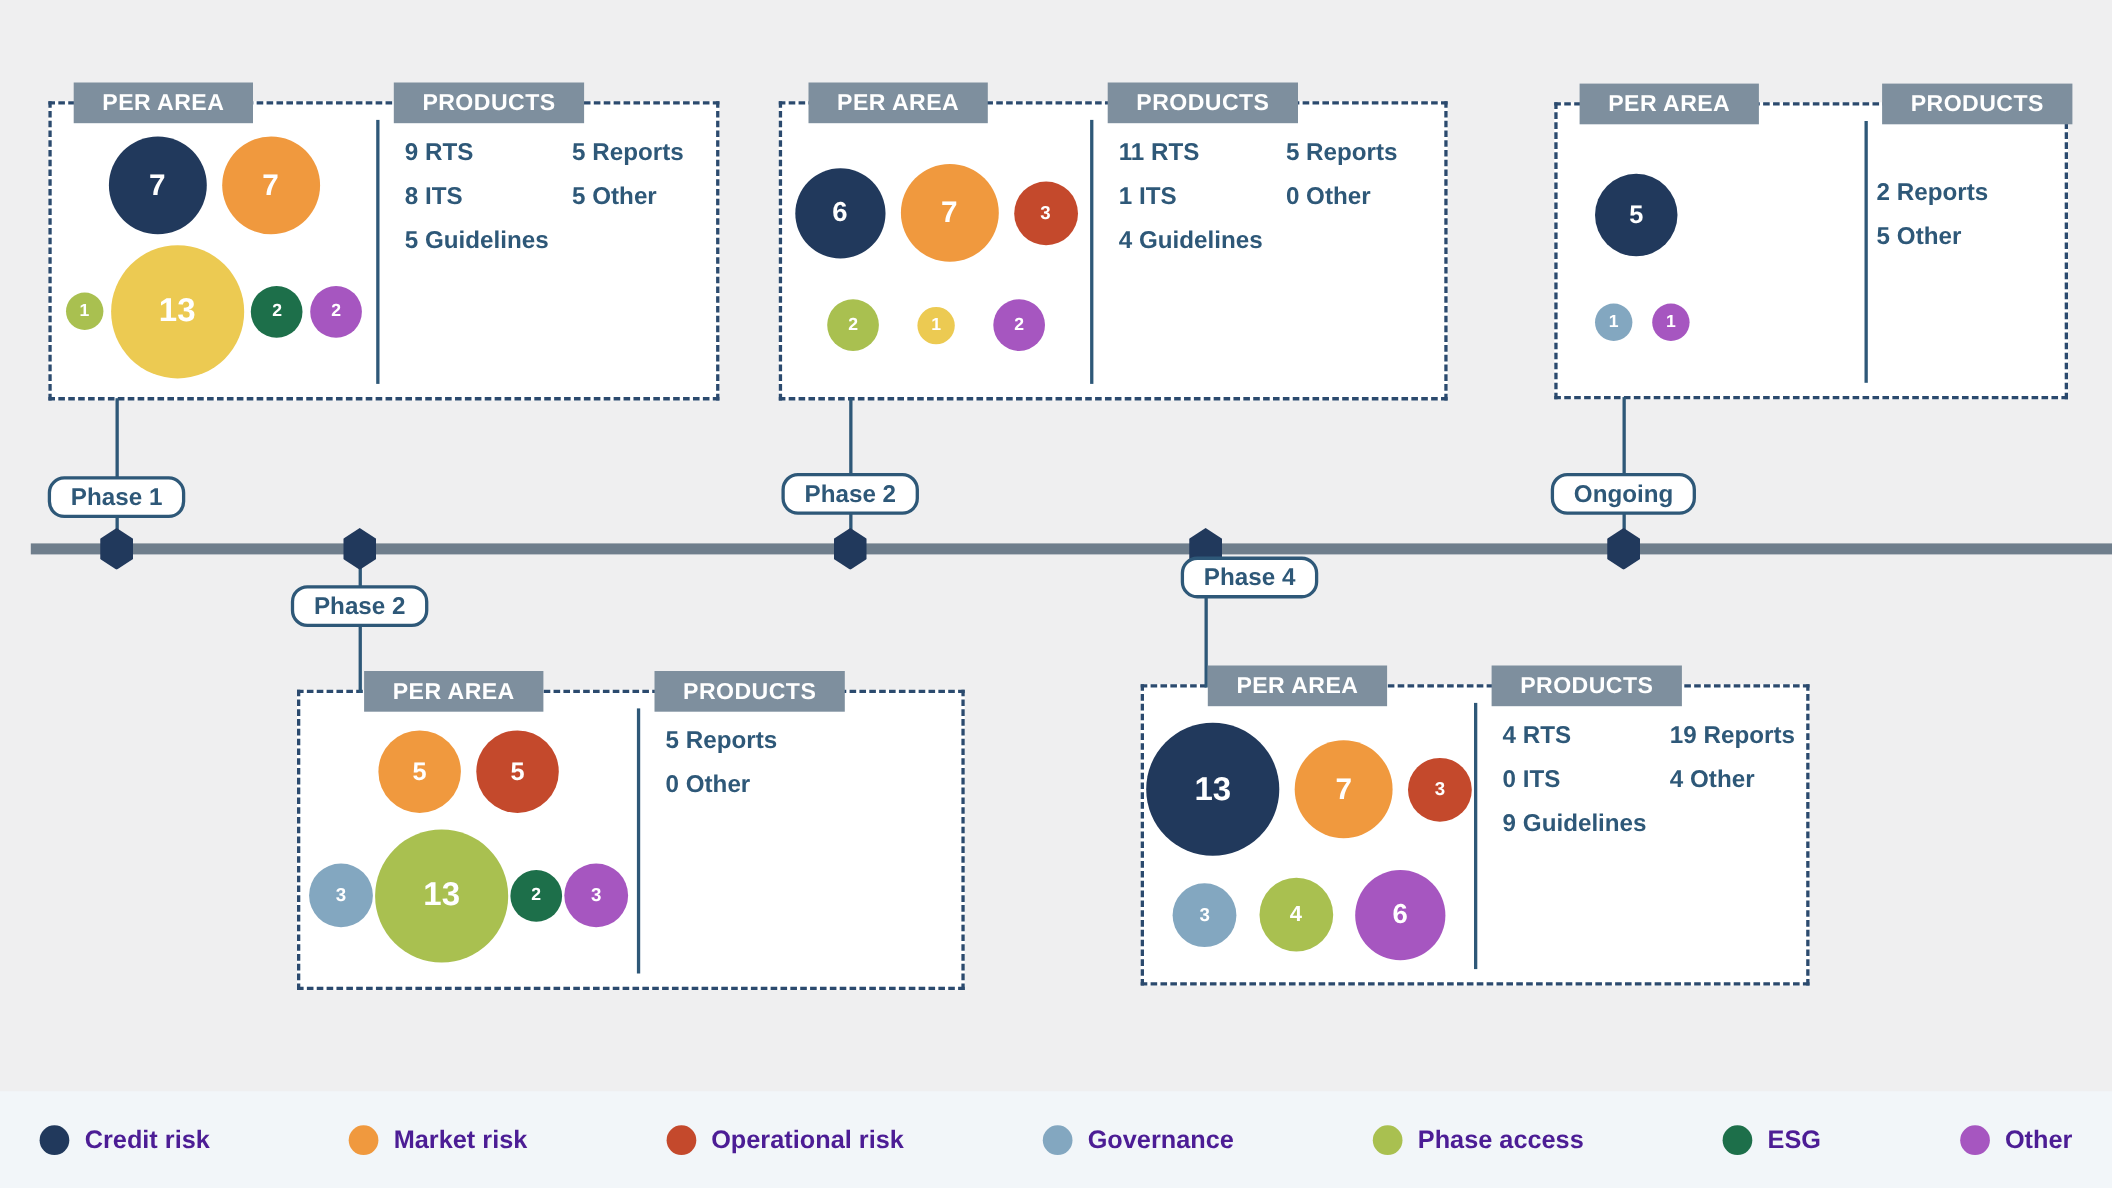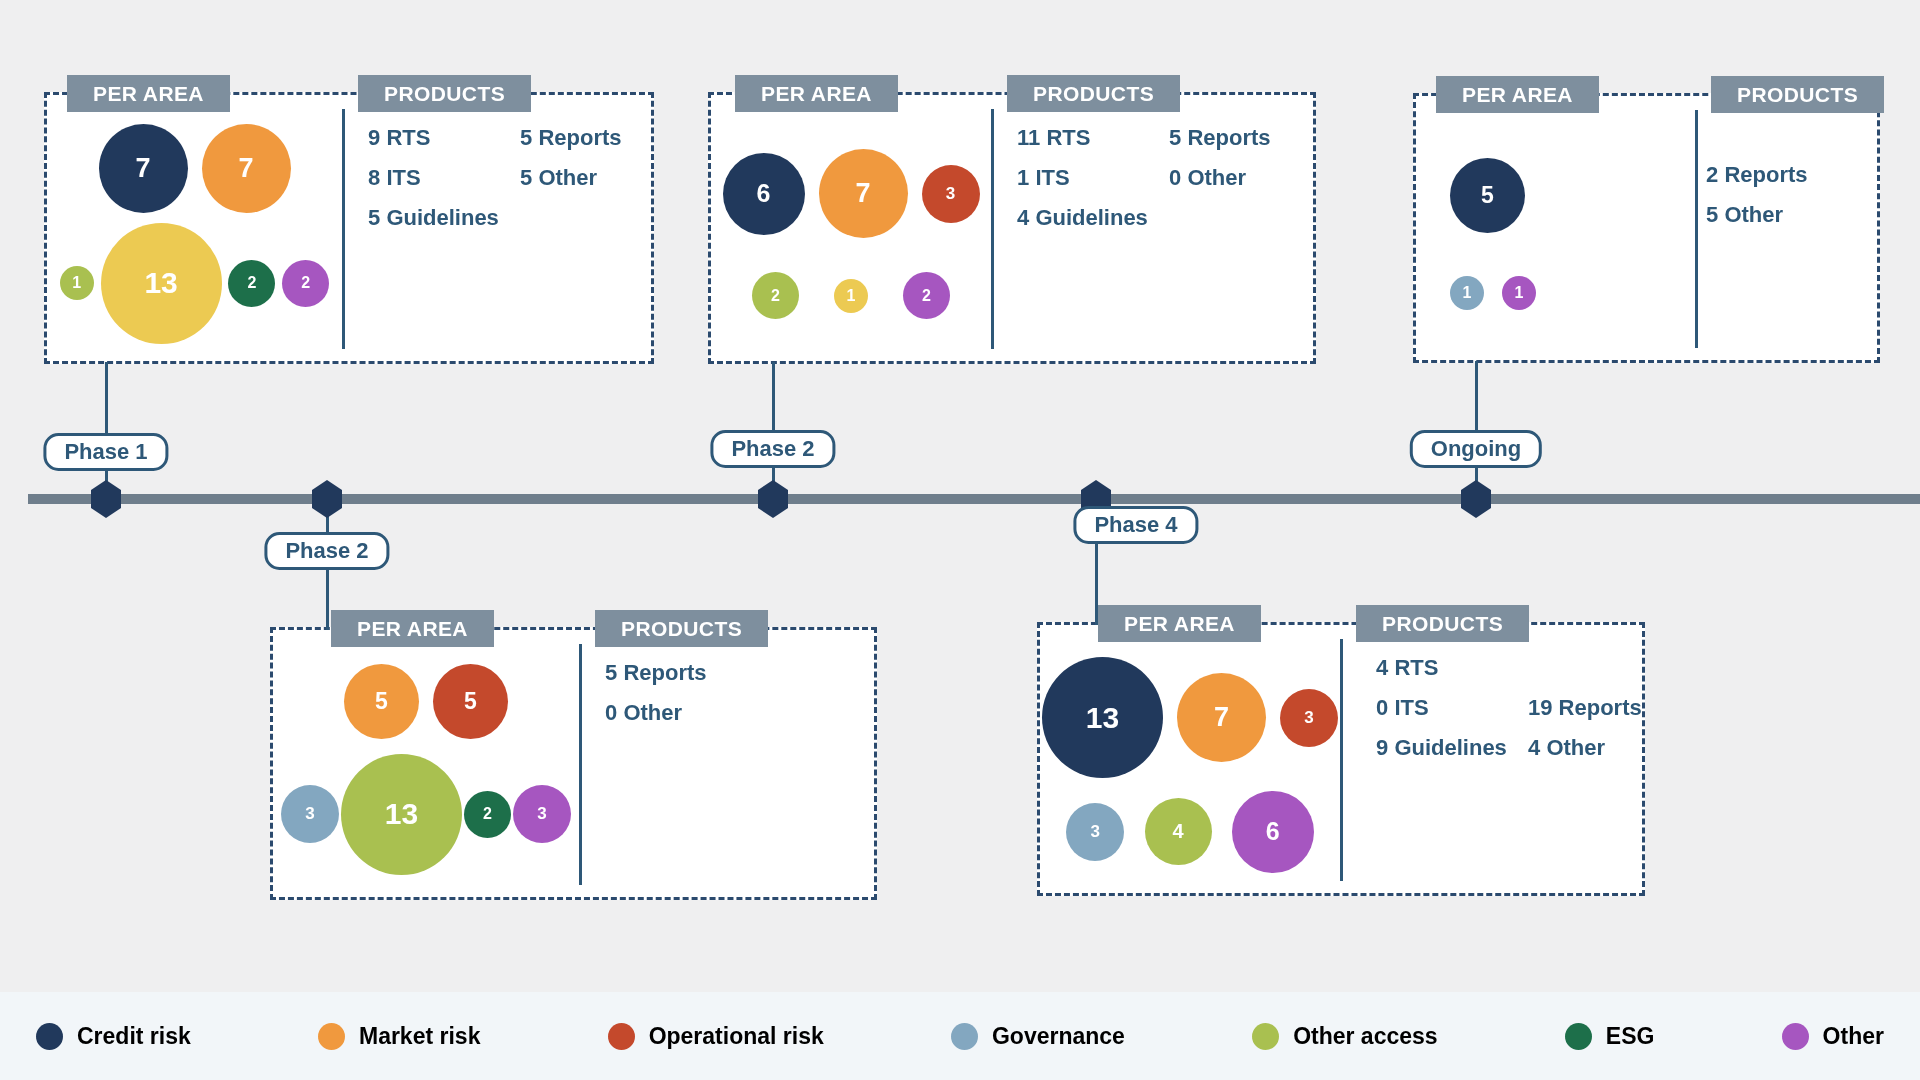--- a/index.html
+++ b/index.html
@@ -33,21 +33,21 @@
   .products{position:absolute;top:30px;display:flex;}
   .prod-col{display:flex;flex-direction:column;}
   .prod-col-left{width:152px;flex:0 0 auto;}
   .prod-item{color:#2e5878;font-weight:bold;font-size:22px;line-height:25px;margin-bottom:15px;white-space:nowrap;}
 
   
   .legend{position:absolute;left:0;right:0;bottom:0;height:88px;background:#f2f6f9;
     display:flex;align-items:center;justify-content:space-between;padding:0 36px;box-sizing:border-box;}
   .legend-item{display:flex;align-items:center;gap:14px;}
   .legend-dot{width:27px;height:27px;border-radius:50%;flex:0 0 auto;}
-  .legend-label{color:#000000;font-weight:bold;font-size:23px;white-space:nowrap;}
+  .legend-label{color:#4c1d95;font-weight:bold;font-size:23px;white-space:nowrap;}
 </style>
 </head>
 <body>
 
 <div id="stage">
   <div class="timeline-bar"></div>
   <div id="boxes-root">
       <div class="phase-box" style="left: 44px; top: 92px; width: 610px; height: 272px;">
         <div class="chip" style="left: 20px;">PER AREA</div>
         <div class="chip" style="left: 311px;">PRODUCTS</div>
@@ -136,21 +136,21 @@
             <div class="bubble" style="width: 121px; height: 121px; background: rgb(33, 57, 92); font-size: 30px;">13</div>
             <div class="bubble" style="width: 89px; height: 89px; background: rgb(240, 153, 62); font-size: 27px;">7</div>
             <div class="bubble" style="width: 58px; height: 58px; background: rgb(196, 73, 44); font-size: 17px;">3</div>
           </div>
           <div class="bubble-row row-spread">
             <div class="bubble" style="width: 58px; height: 58px; background: rgb(131, 167, 192); font-size: 17px;">3</div>
             <div class="bubble" style="width: 67px; height: 67px; background: rgb(169, 192, 80); font-size: 20px;">4</div>
             <div class="bubble" style="width: 82px; height: 82px; background: rgb(166, 86, 192); font-size: 25px;">6</div>
           </div>
         </div>
-        <div class="products" style="left: 336px; width: 268px; align-items: flex-end;">
+        <div class="products" style="left: 326px; width: 268px;">
           <div class="prod-col prod-col-left">
             <div class="prod-item"><span>4</span>&nbsp;<span>RTS</span></div>
             <div class="prod-item"><span>0</span>&nbsp;<span>ITS</span></div>
             <div class="prod-item"><span>9</span>&nbsp;<span>Guidelines</span></div>
           </div>
           <div class="prod-col">
             <div class="prod-item"><span>19</span>&nbsp;<span>Reports</span></div>
             <div class="prod-item"><span>4</span>&nbsp;<span>Other</span></div>
           </div>
         </div>
@@ -205,21 +205,21 @@
       <div class="legend-item">
         <span class="legend-dot" style="background: rgb(196, 73, 44);"></span>
         <span class="legend-label">Operational risk</span>
       </div>
       <div class="legend-item">
         <span class="legend-dot" style="background: rgb(131, 167, 192);"></span>
         <span class="legend-label">Governance</span>
       </div>
       <div class="legend-item">
         <span class="legend-dot" style="background: rgb(169, 192, 80);"></span>
-        <span class="legend-label">Other access</span>
+        <span class="legend-label">Phase access</span>
       </div>
       <div class="legend-item">
         <span class="legend-dot" style="background: rgb(29, 111, 74);"></span>
         <span class="legend-label">ESG</span>
       </div>
       <div class="legend-item">
         <span class="legend-dot" style="background: rgb(166, 86, 192);"></span>
         <span class="legend-label">Other</span>
       </div>
     </div>

